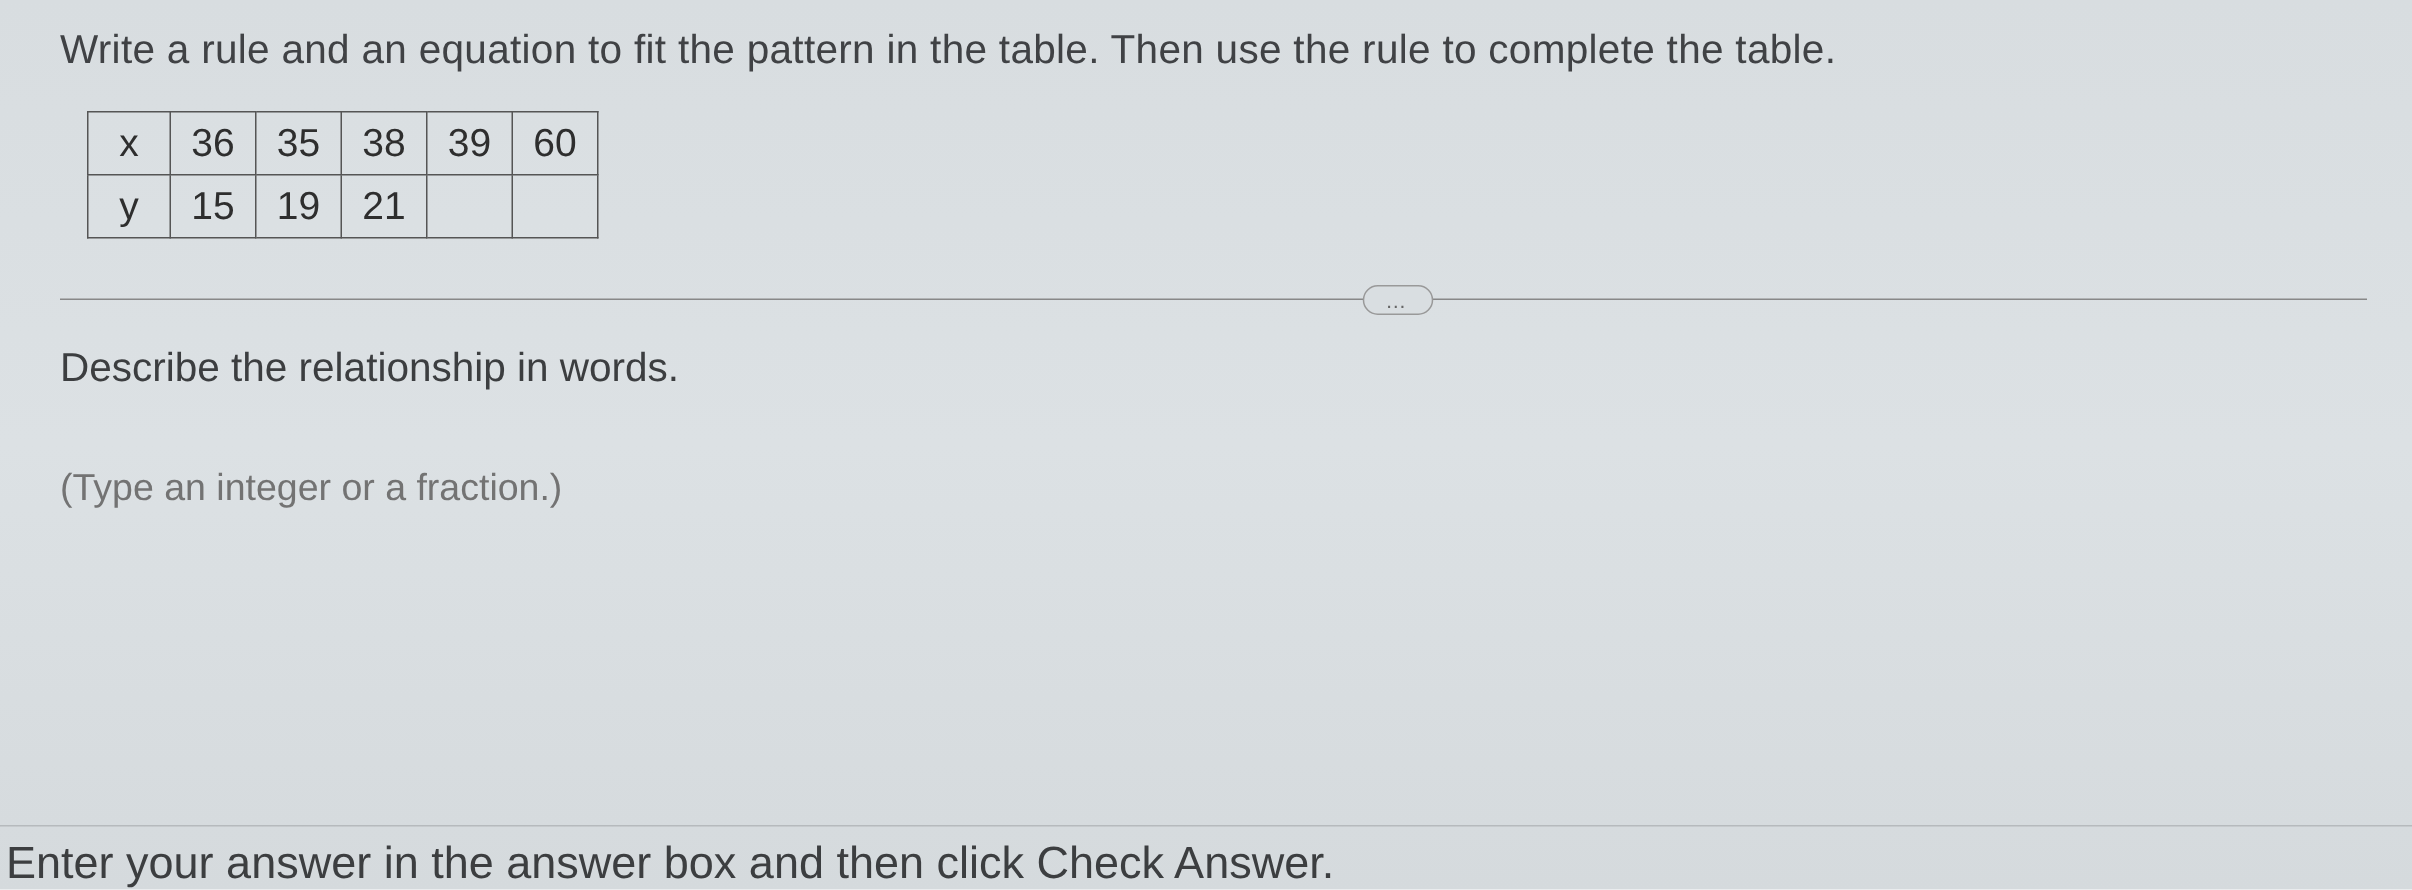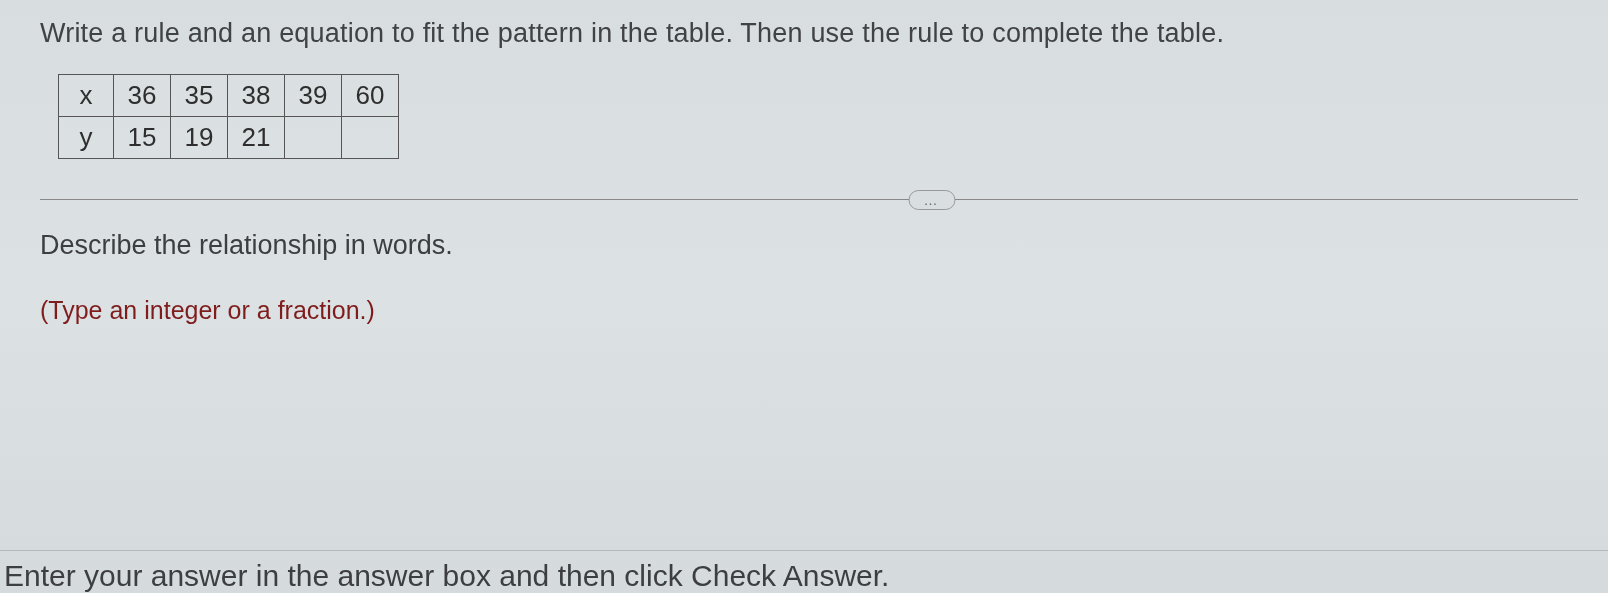--- a/index.html
+++ b/index.html
@@ -65,21 +65,21 @@
       padding: 2px 14px;
       font-size: 14px;
       color: #666;
       letter-spacing: 3px;
       line-height: 1;
       cursor: pointer;
     }
     .describe-text {
       font-size: 27px;
       color: #3c3e40;
-      margin-bottom: 35px;
+      margin-bottom: 50px;
     }
     .answer-line {
       font-size: 27px;
       color: #3c3e40;
       display: flex;
       align-items: center;
       gap: 10px;
       margin-bottom: 15px;
     }
     .input-box {
@@ -103,21 +103,21 @@
     .dropdown-arrow {
       width: 0;
       height: 0;
       border-left: 7px solid transparent;
       border-right: 7px solid transparent;
       border-top: 10px solid #2a6db0;
       margin-right: 4px;
     }
     .hint-text {
       font-size: 25px;
-      color: #7f1d1d;
+      color: #737373;
       margin-top: 4px;
     }
     .footer-bar {
       position: absolute;
       bottom: 0;
       left: 0;
       right: 0;
       padding: 8px 0 0 4px;
       font-size: 30px;
       color: #3c3e40;

